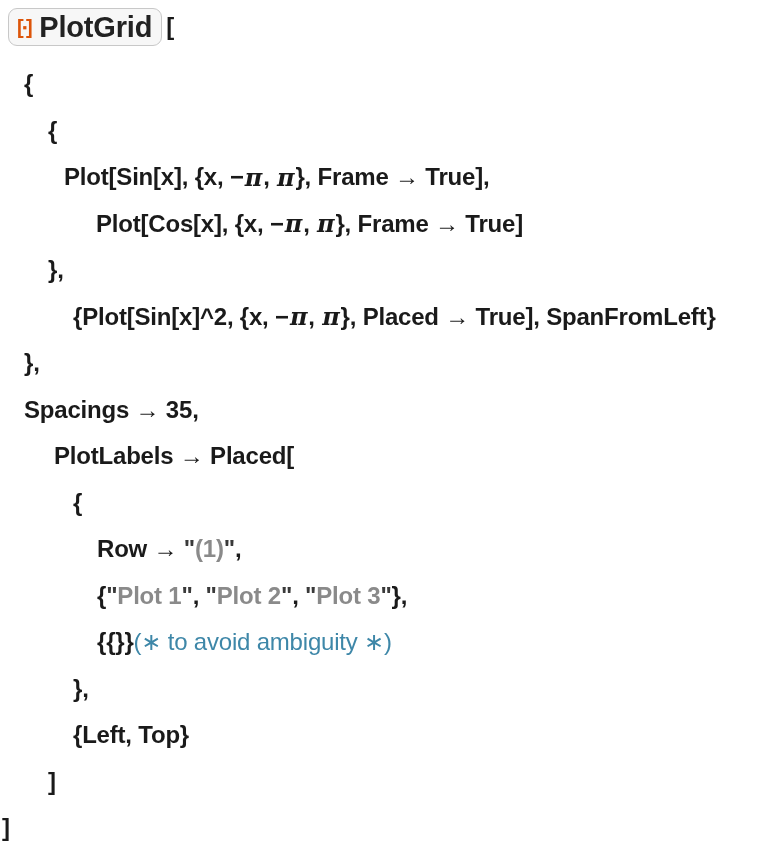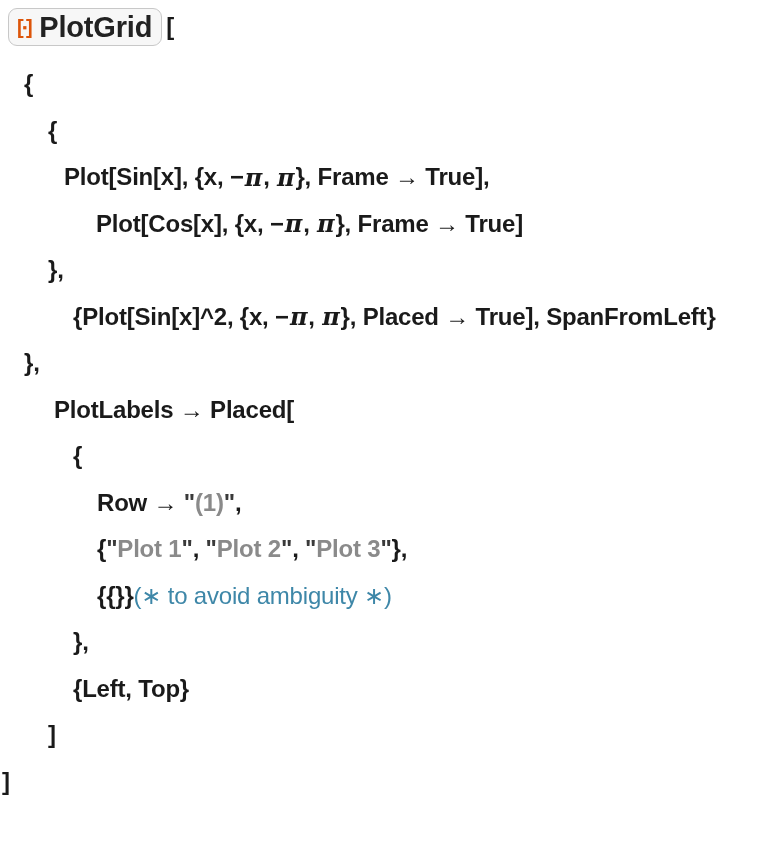--- a/index.html
+++ b/index.html
@@ -72,20 +72,21 @@
 
 <div class="cell" id="cell">
     <div class="line first" style="padding-left: 8px;"><span class="rf-badge"><span class="rf-icon"><span class="brk">[</span><span class="sq">▪</span><span class="brk">]</span></span><span class="rf-label">PlotGrid</span></span><span class="seg-code">[</span></div>
     <div class="line" style="padding-left: 24px;"><span class="seg-code">{</span></div>
     <div class="line" style="padding-left: 48px;"><span class="seg-code">{</span></div>
     <div class="line" style="padding-left: 64px;"><span class="seg-code">Plot[Sin[x], {x, −</span><span class="seg-pi">π</span><span class="seg-code">, </span><span class="seg-pi">π</span><span class="seg-code">}, Frame → True],</span></div>
     <div class="line" style="padding-left: 76px; margin-left: 20px;"><span class="seg-code">Plot[Cos[x], {x, −</span><span class="seg-pi">π</span><span class="seg-code">, </span><span class="seg-pi">π</span><span class="seg-code">}, Frame → True]</span></div>
     <div class="line" style="padding-left: 48px;"><span class="seg-code">},</span></div>
     <div class="line" style="padding-left: 73px;"><span class="seg-code">{Plot[Sin[x]^2, {x, −</span><span class="seg-pi">π</span><span class="seg-code">, </span><span class="seg-pi">π</span><span class="seg-code">}, Placed → True], SpanFromLeft}</span></div>
     <div class="line" style="padding-left: 24px;"><span class="seg-code">},</span></div>
+    <div class="line" style="padding-left: 24px;"><span class="seg-code">Spacings → 35,</span></div>
     <div class="line" style="padding-left: 24px; margin-left: 30px;"><span class="seg-code">PlotLabels → Placed[</span></div>
     <div class="line" style="padding-left: 73px;"><span class="seg-code">{</span></div>
     <div class="line" style="padding-left: 97px;"><span class="seg-code">Row → </span><span class="seg-quote">"</span><span class="seg-string">(1)</span><span class="seg-quote">"</span><span class="seg-code">,</span></div>
     <div class="line" style="padding-left: 97px;"><span class="seg-code">{</span><span class="seg-quote">"</span><span class="seg-string">Plot 1</span><span class="seg-quote">"</span><span class="seg-code">, </span><span class="seg-quote">"</span><span class="seg-string">Plot 2</span><span class="seg-quote">"</span><span class="seg-code">, </span><span class="seg-quote">"</span><span class="seg-string">Plot 3</span><span class="seg-quote">"</span><span class="seg-code">},</span></div>
     <div class="line" style="padding-left: 97px;"><span class="seg-code">{{}}</span><span class="seg-comment">(∗ to avoid ambiguity ∗)</span></div>
     <div class="line" style="padding-left: 73px;"><span class="seg-code">},</span></div>
     <div class="line" style="padding-left: 73px;"><span class="seg-code">{Left, Top}</span></div>
     <div class="line" style="padding-left: 48px;"><span class="seg-code">]</span></div>
     <div class="line" style="padding-left: 2px;"><span class="seg-code">]</span></div>
   </div>

